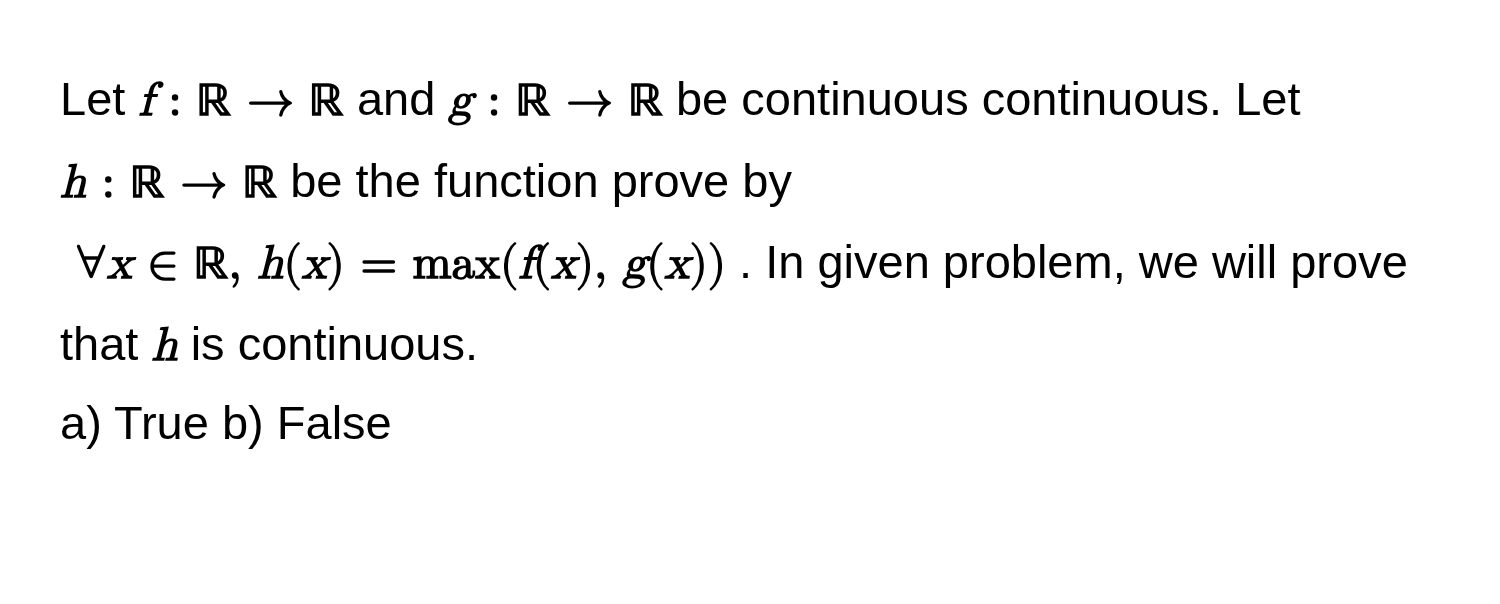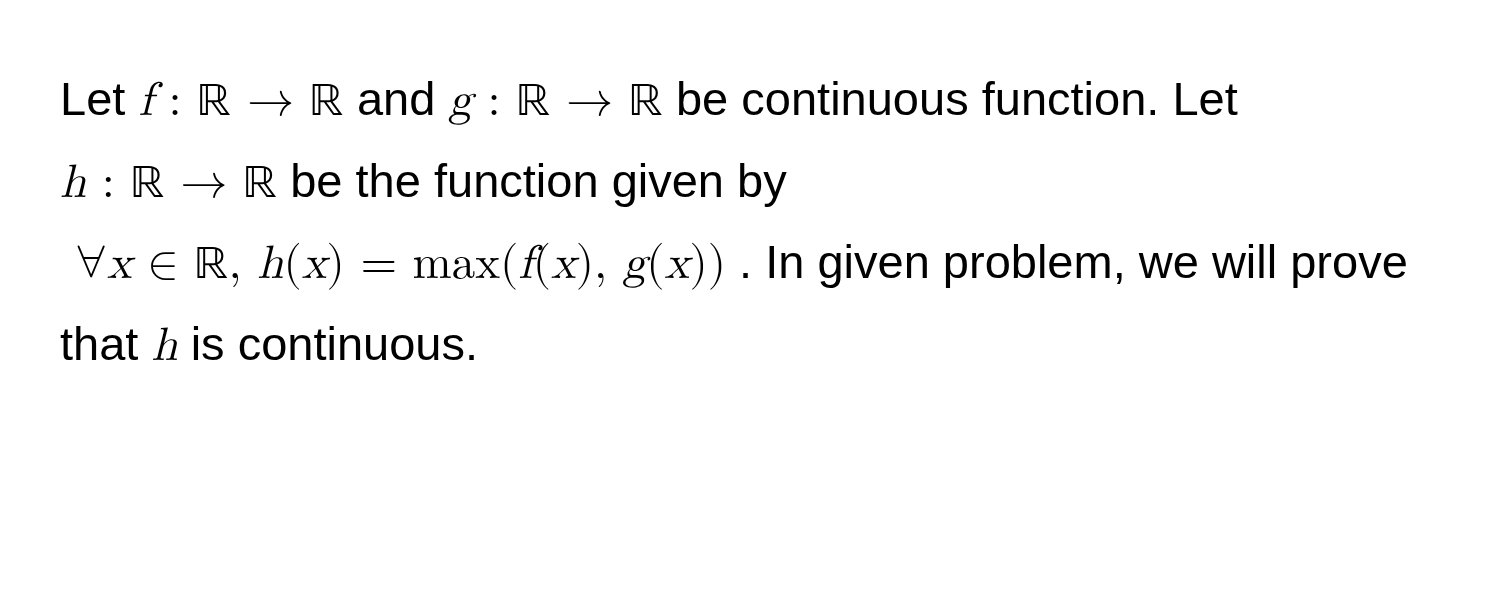--- a/index.html
+++ b/index.html
@@ -15,31 +15,33 @@
       padding: 60px 70px 60px 60px;
       color: #000000;
     }
     .content {
       font-size: 47px;
       line-height: 1.65;
       font-weight: 400;
     }
     .math {
       font-family: "Cambria Math", "Latin Modern Math", "STIX Two Math", "Times New Roman", serif;
+      font-weight: bold;
     }
     .math-it {
       font-style: italic;
     }
     .bb {
       font-family: "Cambria Math", "STIX Two Math", serif;
     }
   </style>
 </head>
 <body>
 
 <div class="content">
   <div>
     <span>Let </span><span class="math"><span class="math-it">f</span>&nbsp;:&nbsp;<span class="bb">ℝ</span>&nbsp;→&nbsp;<span class="bb">ℝ</span></span><span> and </span><span class="math"><span class="math-it">g</span>&nbsp;:&nbsp;<span class="bb">ℝ</span>&nbsp;→&nbsp;<span class="bb">ℝ</span></span><span> be continuous</span>
-    <span>function. Let </span><span class="math"><span class="math-it">h</span>&nbsp;:&nbsp;<span class="bb">ℝ</span>&nbsp;→&nbsp;<span class="bb">ℝ</span></span><span> be the function given by</span>
+    <span>continuous. Let </span><span class="math"><span class="math-it">h</span>&nbsp;:&nbsp;<span class="bb">ℝ</span>&nbsp;→&nbsp;<span class="bb">ℝ</span></span><span> be the function prove by</span>
     <span class="math">&nbsp;∀<span class="math-it">x</span>&nbsp;∈&nbsp;<span class="bb">ℝ</span>,&nbsp;<span class="math-it">h</span>(<span class="math-it">x</span>)&nbsp;=&nbsp;max(<span class="math-it">f</span>(<span class="math-it">x</span>),&nbsp;<span class="math-it">g</span>(<span class="math-it">x</span>))</span><span> . In given</span>
     <span>problem, we will prove that </span><span class="math math-it">h</span><span> is continuous.</span>
   </div>
+  <div>a) True b) False</div>
 </div>
 
 </body></html>

